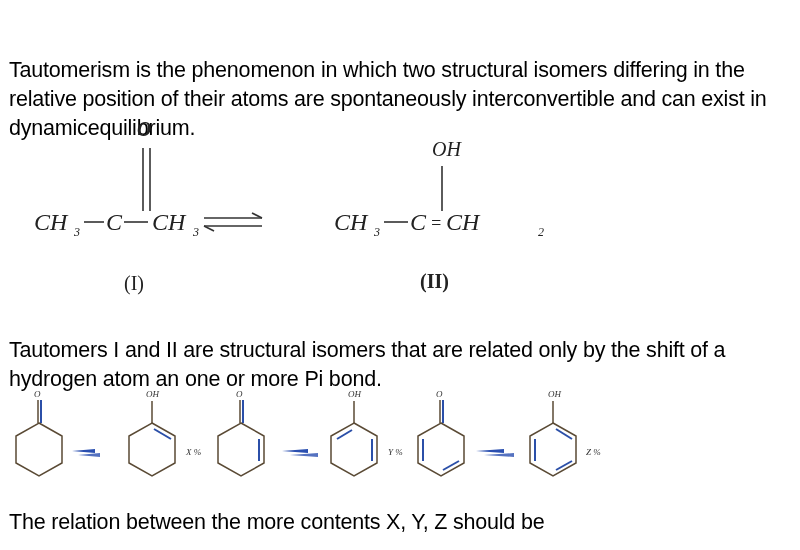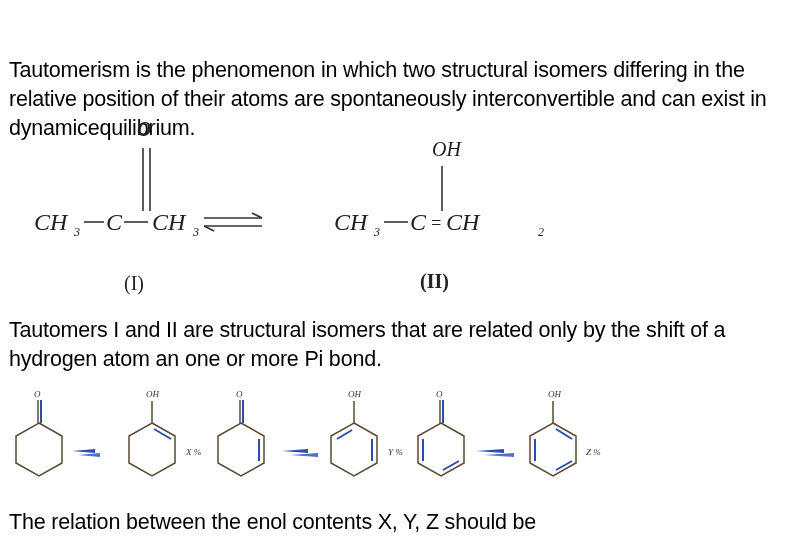--- a/index.html
+++ b/index.html
@@ -1,21 +1,21 @@
 <!DOCTYPE html>
 <html><head>
 <meta charset="utf-8">
 <style>
   html, body { margin: 0; padding: 0; background: #ffffff; }
   body { width: 800px; height: 550px; position: relative; overflow: hidden;
          font-family: "Liberation Sans", sans-serif; color: #000; }
   .para { position: absolute; left: 9px; font-size: 21.5px; line-height: 29px;
           letter-spacing: -0.2px; margin: 0; }
   #p1 { top: 12px; width: 790px; margin-top: 44px; }
-  #p2 { top: 316px; width: 790px; }
+  #p2 { top: 336px; width: 790px; }
   #p3 { top: 508px; width: 790px; }
   .diagram { position: absolute; left: 0; }
   #diag1 { top: 108px; width: 650px; height: 195px; }
   #diag2 { top: 385px; width: 620px; height: 110px; }
   .chem { font-family: "Liberation Serif", serif; font-style: italic; fill: #222; }
   .lbl { font-family: "Liberation Serif", serif; fill: #222; }
   .bond { stroke: #333; stroke-width: 1.6; fill: none; }
   .ring { stroke: #5a4a35; stroke-width: 1.5; fill: none; }
   .dbl { stroke: #2b4fa8; stroke-width: 2; fill: none; }
   .arr { fill: #2a4fb0; }
@@ -128,13 +128,13 @@
       <line class="ring" x1="553" y1="16" x2="553" y2="38"></line>
       <polygon class="ring" points="553,38 576,51 576,78 553,91 530,78 530,51"></polygon>
       <line class="dbl" x1="556" y1="44" x2="572" y2="54"></line>
       <line class="dbl" x1="535" y1="54" x2="535" y2="76"></line>
       <line class="dbl" x1="556" y1="85" x2="572" y2="76"></line>
       <text class="small" x="586" y="70">Z %</text>
     </g>
   </svg>
 </div>
 
-<p id="p3" class="para">The relation between the enol contents X, Y, Z should be</p>
+<p id="p3" class="para">The relation between the more contents X, Y, Z should be</p>
 
 </body></html>

